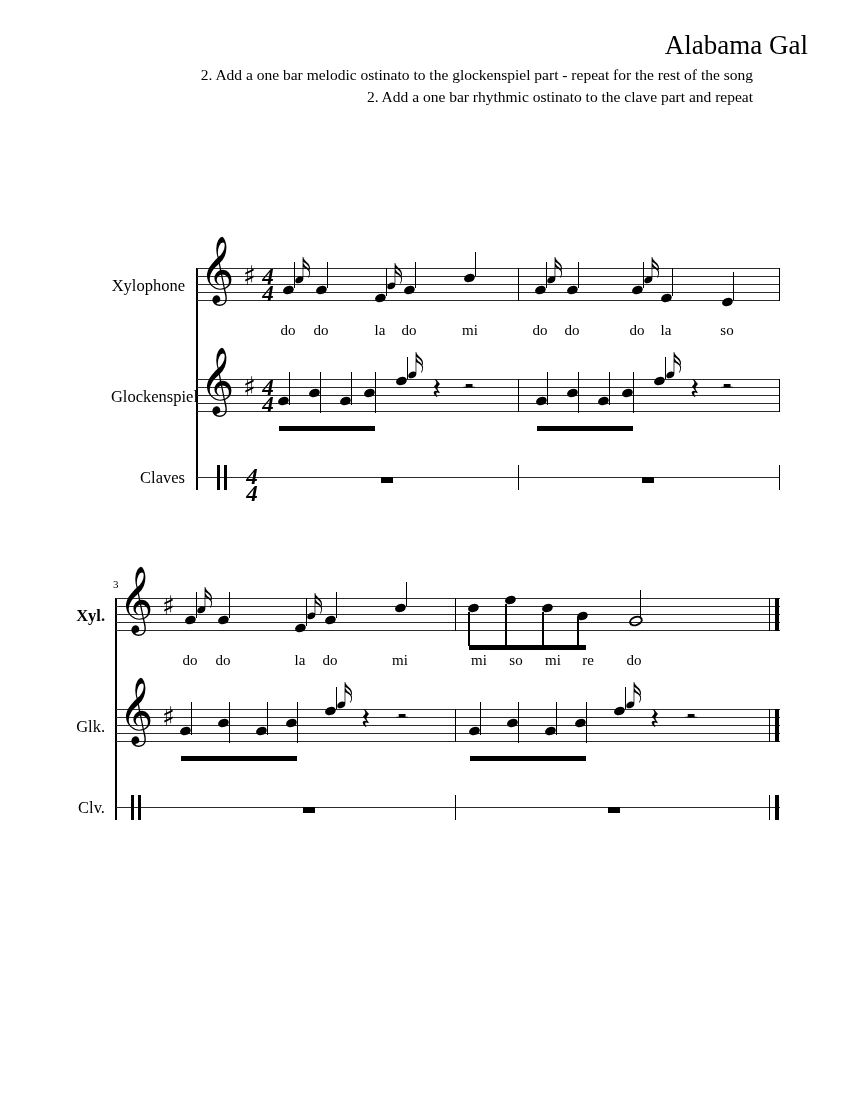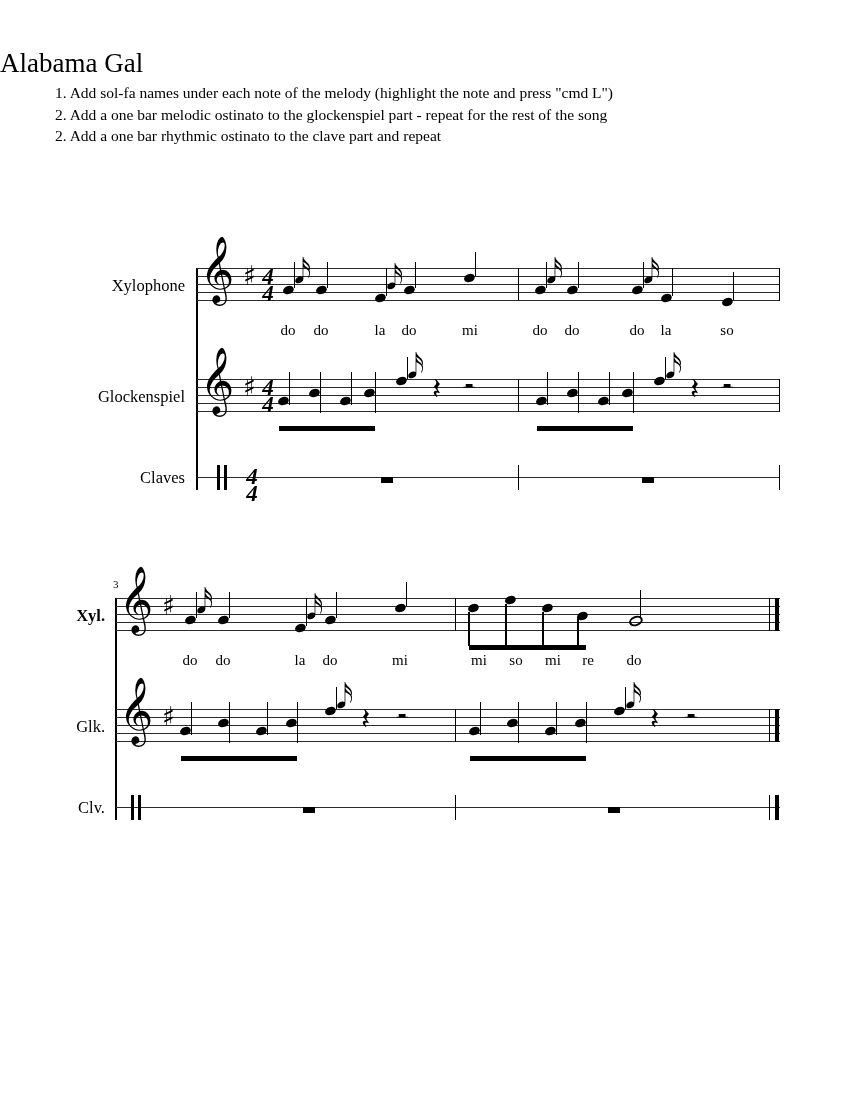--- a/index.html
+++ b/index.html
@@ -15,22 +15,21 @@
     position: relative;
     overflow: hidden;
   }
 
   
   .header {
     position: absolute;
     left: 0;
     top: 28px;
     width: 808px;
-    text-align: left;
-    margin-top: 18px;
+    text-align: right;
   }
   .score-title {
     font-size: 27px;
     line-height: 34px;
     font-weight: normal;
     margin: 0 0 2px 0;
     font-family: "Liberation Serif", serif;
   }
   .instructions {
     font-size: 15.5px;
@@ -189,21 +188,20 @@
     font-family: "Liberation Serif", serif;
     white-space: nowrap;
   }
 </style>
 </head>
 <body>
 
 <div class="header">
   <div class="score-title">Alabama Gal</div>
   <div class="instructions">
-    <span class="instruction-line">1. Add sol-fa names under each note of the melody (highlight the note and press "cmd L")</span>
     <span class="instruction-line">2. Add a one bar melodic ostinato to the glockenspiel part - repeat for the rest of the song</span>
     <span class="instruction-line">2. Add a one bar rhythmic ostinato to the clave part and repeat</span>
   </div>
 </div>
 
 <div class="system" id="system-1">
 
   <div class="system-bracket" style="left:196px; top:28px; height:222px;"></div>
 
   <div class="staff" style="left:0; top:0;">
@@ -280,21 +278,21 @@
     <div class="lyric" style="left:389px; top:82px; width:40px;">do</div>
     <div class="lyric" style="left:450px; top:82px; width:40px;">mi</div>
     <div class="lyric" style="left:520px; top:82px; width:40px;">do</div>
     <div class="lyric" style="left:552px; top:82px; width:40px;">do</div>
     <div class="lyric" style="left:617px; top:82px; width:40px;">do</div>
     <div class="lyric" style="left:646px; top:82px; width:40px;">la</div>
     <div class="lyric" style="left:707px; top:82px; width:40px;">so</div>
   </div>
 
   <div class="staff" style="left:0; top:0;">
-    <div class="staff-label" style="left:20px; top:147px; width:165px;">Glockenspiel</div>
+    <div class="staff-label" style="left:33px; top:147px; width:165px;">Glockenspiel</div>
 
     <div class="staff-lines" style="left:197px; top:139px; width:583px; height:33px;">
       <div class="staff-line" style="top:0;"></div>
       <div class="staff-line" style="top:8px;"></div>
       <div class="staff-line" style="top:16px;"></div>
       <div class="staff-line" style="top:24px;"></div>
       <div class="staff-line" style="top:32px;"></div>
     </div>
 
     <div class="clef-treble" style="left:200px; top:111px;">𝄞</div>

